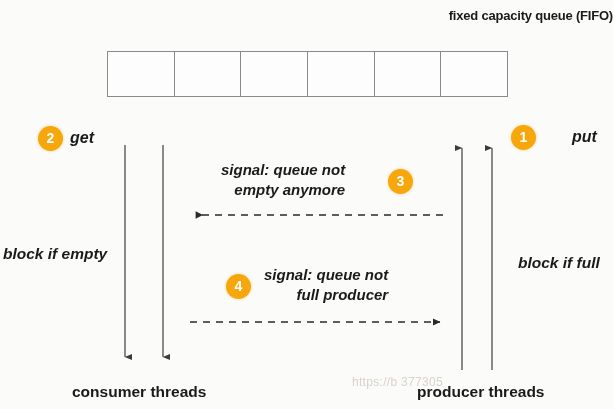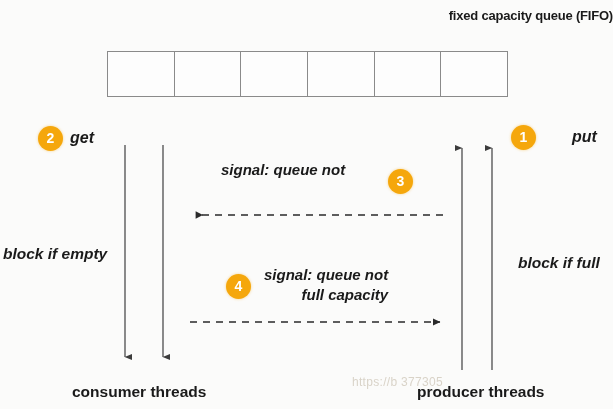--- a/index.html
+++ b/index.html
@@ -181,24 +181,25 @@
   <div class="badge" id="badge-4">4</div>
 
   <div class="op-label" id="label-put">put</div>
   <div class="op-label" id="label-get">get</div>
 
   <div class="block-label" id="label-block-full">block if full</div>
   <div class="block-label" id="label-block-empty">block if empty</div>
 
   <div class="signal-text" id="signal-text-3">
     <div>signal: queue not</div>
+    <div>empty anymore</div>
   </div>
   <div class="signal-text" id="signal-text-4">
     <div>signal: queue not</div>
-    <div>full capacity</div>
+    <div>full producer</div>
   </div>
 
   <div class="watermark">https://b                           377305</div>
 
   <div class="thread-label" id="label-producer">producer threads</div>
   <div class="thread-label" id="label-consumer">consumer threads</div>
 
 </div>
 
 </body></html>

